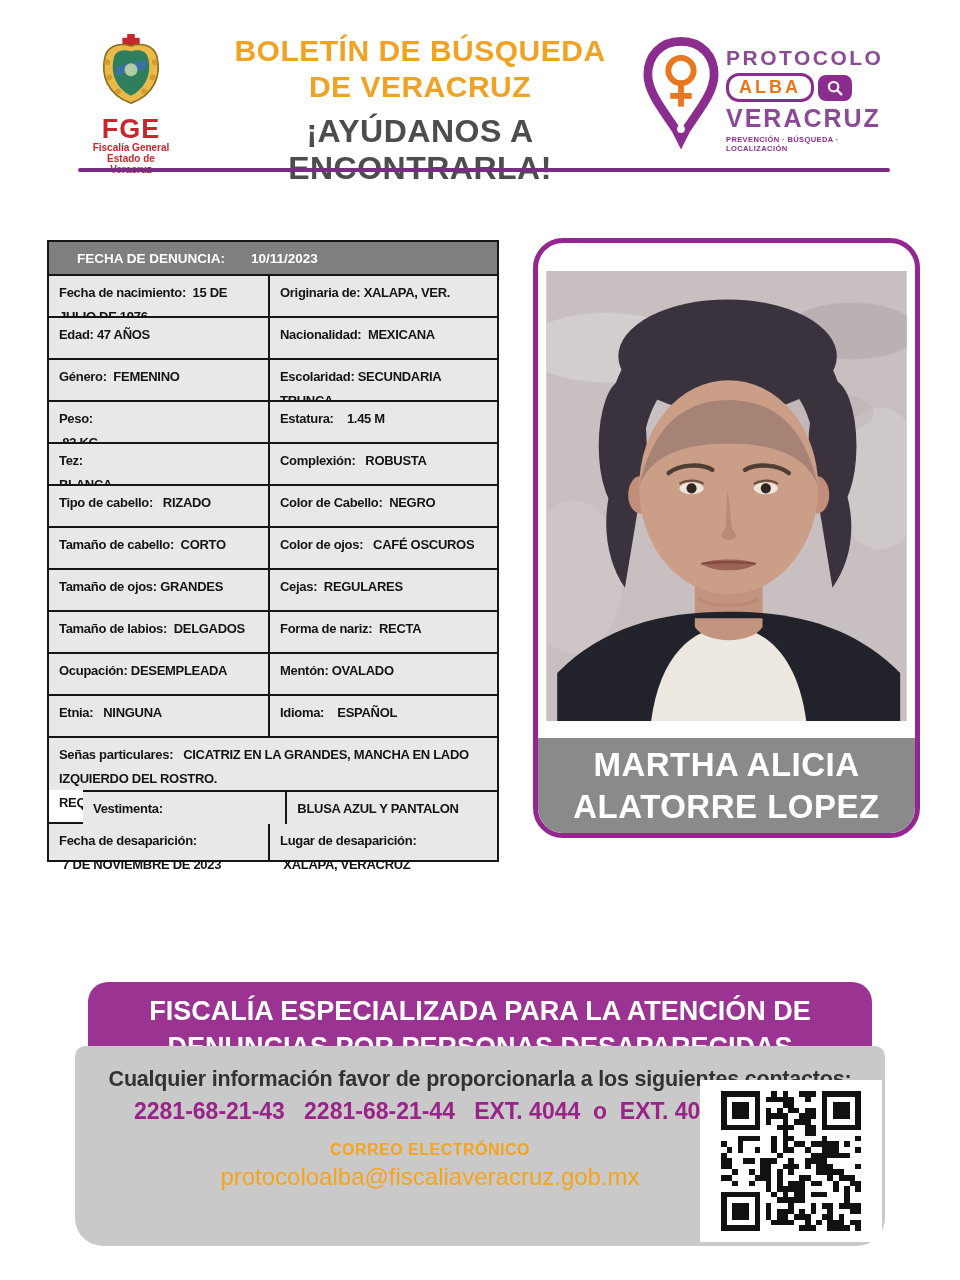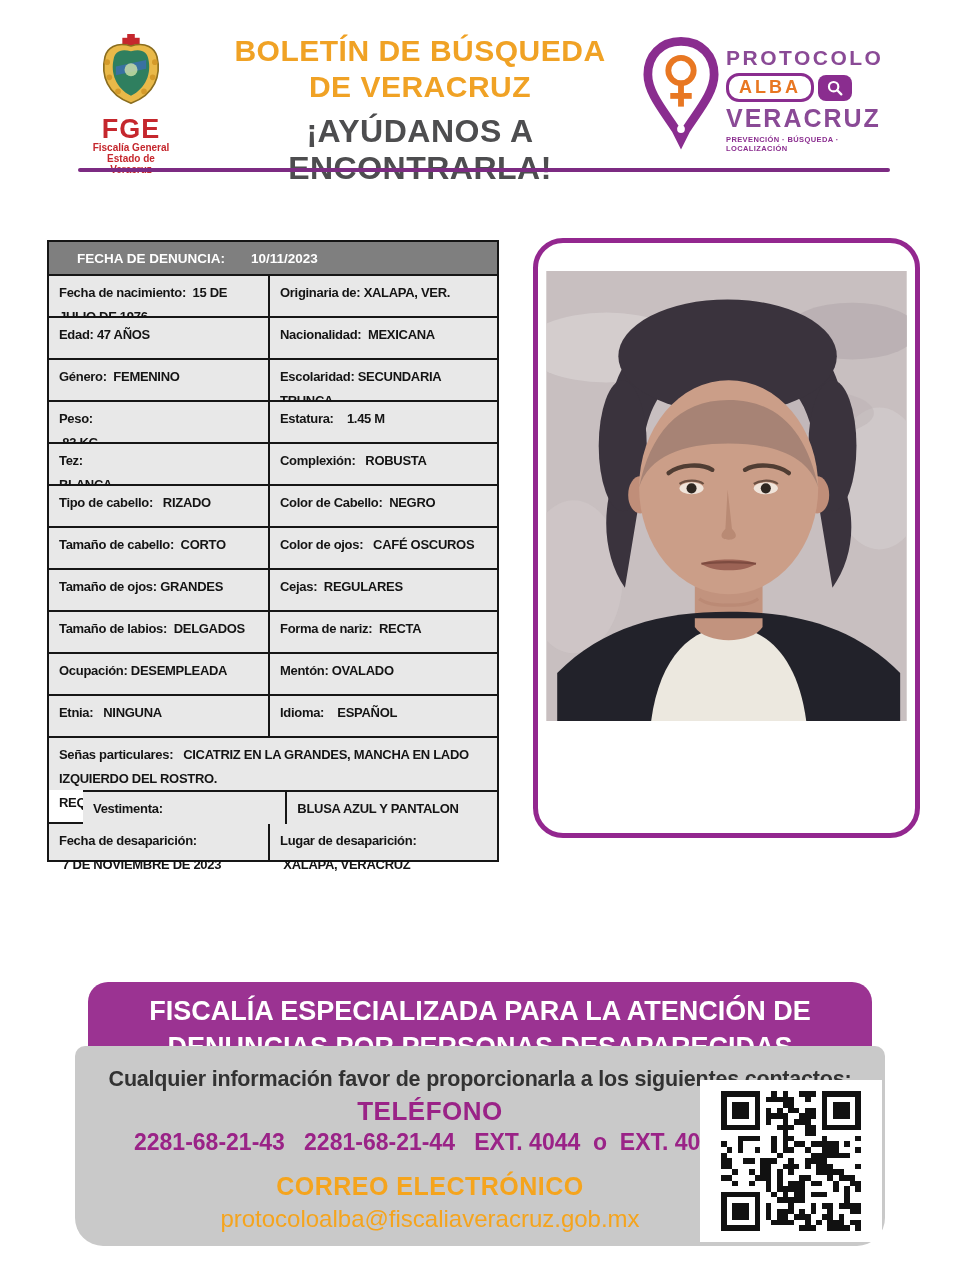--- a/index.html
+++ b/index.html
@@ -41,21 +41,21 @@
   .photo { display:block; margin:28px auto 0 auto; }
   .name-band { position:absolute; left:0; right:0; bottom:0; height:95px; background:#8a8a8a; display:flex; align-items:center; justify-content:center; text-align:center; color:#ffffff; font-weight:bold; font-size:33px; line-height:42px; white-space:pre-line; letter-spacing:0.5px; }
 
   
   .banner { position:absolute; left:88px; top:982px; width:784px; height:94px; background:#9b3392; border-radius:20px; display:flex; align-items:center; justify-content:center; text-align:center; color:#ffffff; font-weight:bold; font-size:27px; line-height:36px; white-space:pre-line; }
   .contacts { position:absolute; left:75px; top:1046px; width:810px; height:200px; background:#c9c9c9; border-radius:10px 10px 28px 28px; }
   .contacts-intro { padding-top:21px; text-align:center; color:#323232; font-weight:bold; font-size:21.5px; letter-spacing:-0.2px; }
   .contacts-col { position:absolute; left:0; top:50px; width:710px; text-align:center; }
   .phone-label { color:#9a2387; font-weight:bold; font-size:26px; letter-spacing:0.5px; }
   .phones { color:#9a2387; font-weight:bold; font-size:23px; white-space:pre-wrap; margin-top:2px; }
-  .email-label { color:#f5a41d; font-weight:bold; font-size:25px; margin-top:16px; letter-spacing:0.5px; }
+  .email-label { color:#f5a41d; font-weight:bold; font-size:16px; margin-top:16px; letter-spacing:0.5px; }
   .email { color:#f5a41d; font-size:24px; margin-top:4px; }
   .qr-patch { position:absolute; left:625px; top:34px; width:182px; height:162px; background:#ffffff; }
   .qr-patch svg { display:block; margin:11px auto 0 auto; }
 </style>
 </head>
 <body>
 
 <div class="page">
 
   <div class="fge-logo">
@@ -216,31 +216,34 @@
       <path d="M142,268 C152,263 182,263 192,268 C182,276 152,276 142,268 Z" fill="#9c6355"></path>
       <path d="M142,268 C154,266 180,266 192,268" stroke="#7d4b40" stroke-width="2" fill="none"></path>
 
       <path d="M140,300 C150,308 184,308 194,300" stroke="#b5846f" stroke-width="3" fill="none" opacity="0.6"></path>
 
       <path d="M10,412 L10,368 C52,326 104,312 167,312 C230,312 282,326 324,368 L324,412 Z" fill="#22222a"></path>
 
       <path d="M96,412 C104,352 134,326 167,326 C200,326 230,352 238,412 Z" fill="#ece8df"></path>
       <path d="M136,326 C146,342 188,342 198,326 L198,318 L136,318 Z" fill="#c2937e"></path>
     </svg>
+    <div class="name-band">
+      <span>MARTHA ALICIA
+ALATORRE LOPEZ</span>
+    </div>
   </div>
 
   <div class="banner">
     <span>FISCALÍA ESPECIALIZADA PARA LA ATENCIÓN DE
 DENUNCIAS POR PERSONAS DESAPARECIDAS</span>
   </div>
 
   <div class="contacts">
     <div class="contacts-intro">Cualquier información favor de proporcionarla a los siguientes contactos:</div>
     <div class="contacts-col">
-      <div class="phone-label">TELÉFONO</div>
       <div class="phones">2281-68-21-43   2281-68-21-44   EXT. 4044  o  EXT. 4045</div>
       <div class="email-label">CORREO ELECTRÓNICO</div>
       <div class="email">protocoloalba@fiscaliaveracruz.gob.mx</div>
     </div>
     <div class="qr-patch">
       <svg id="qr" width="140" height="140" viewBox="0 0 25 25" shape-rendering="crispEdges" fill="#111111">
           <rect x="0" y="0" width="1" height="1"></rect>
           <rect x="1" y="0" width="1" height="1"></rect>
           <rect x="2" y="0" width="1" height="1"></rect>
           <rect x="3" y="0" width="1" height="1"></rect>

